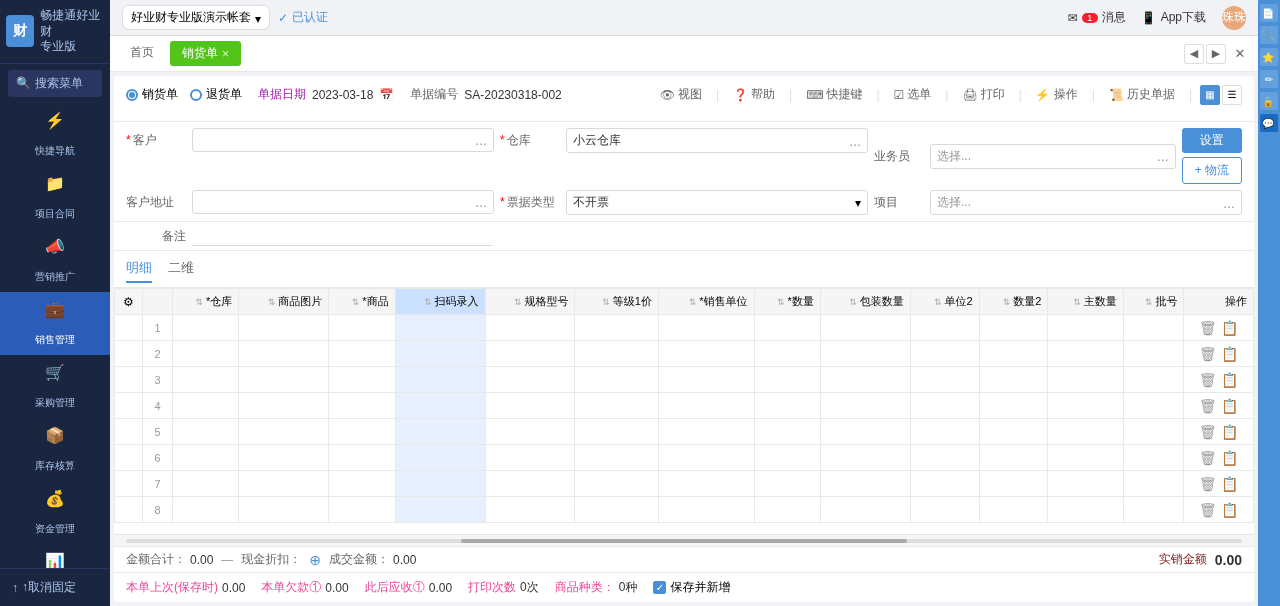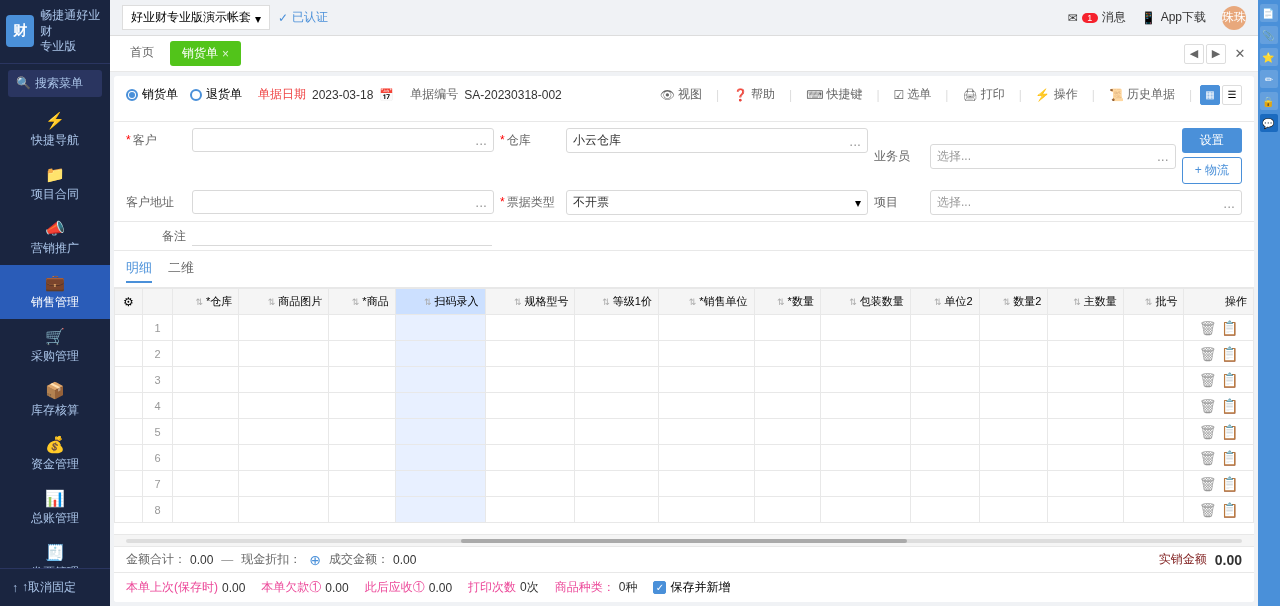--- a/index.html
+++ b/index.html
@@ -9,31 +9,31 @@
     .sidebar { width: 110px; background: #1a2540; height: 606px; display: flex; flex-direction: column; flex-shrink: 0; }
     .sidebar-logo { background: #1a2540; padding: 8px 6px; display: flex; align-items: center; gap: 6px; border-bottom: 1px solid #2a3560; }
     .sidebar-logo-icon { width: 32px; height: 32px; background: #4a90d9; border-radius: 4px; display: flex; align-items: center; justify-content: center; color: white; font-size: 14px; font-weight: bold; }
     .sidebar-logo-text { color: #aac4e8; font-size: 10px; line-height: 1.3; }
     .sidebar-search { padding: 6px 8px; }
     .sidebar-search-btn { width: 100%; background: #2a3560; border: none; color: #aac4e8; padding: 5px 8px; border-radius: 3px; cursor: pointer; text-align: left; font-size: 11px; display: flex; align-items: center; gap: 4px; }
     .sidebar-nav { display: flex; flex-direction: column; flex: 1; overflow-y: auto; }
     .sidebar-item { display: flex; flex-direction: column; align-items: center; padding: 8px 4px; cursor: pointer; color: #aac4e8; transition: background 0.2s; }
     .sidebar-item.active { background: #2a5cb8; color: white; }
     .sidebar-item-icon { font-size: 16px; margin-bottom: 2px; }
-    .sidebar-item-label { font-size: 12px; text-align: center; }
+    .sidebar-item-label { font-size: 10px; text-align: center; margin-top: 12px; }
     .sidebar-bottom { padding: 6px 8px; border-top: 1px solid #2a3560; }
     .sidebar-bottom-btn { width: 100%; background: none; border: none; color: #aac4e8; cursor: pointer; font-size: 10px; padding: 4px; display: flex; align-items: center; gap: 4px; }
 
     
     .main { flex: 1; display: flex; flex-direction: column; height: 606px; background: #f0f2f5; }
 
     
     .topbar { height: 36px; background: #f0f2f5; display: flex; align-items: center; justify-content: space-between; padding: 0 12px; border-bottom: 1px solid #ddd; }
     .topbar-left { display: flex; align-items: center; gap: 8px; }
-    .topbar-selector { display: flex; align-items: flex-end; gap: 4px; background: white; border: 1px solid #ddd; border-radius: 0; padding: 3px 8px; cursor: pointer; font-size: 12px; }
+    .topbar-selector { display: flex; align-items: flex-end; gap: 4px; background: white; border: 1px solid #ddd; border-radius: 7px; padding: 3px 8px; cursor: pointer; font-size: 12px; }
     .topbar-certified { display: flex; align-items: center; gap: 4px; color: #4a90d9; font-size: 12px; }
     .topbar-right { display: flex; align-items: center; gap: 16px; }
     .topbar-action { display: flex; align-items: center; gap: 4px; cursor: pointer; font-size: 12px; color: #333; }
     .topbar-badge { background: #f5222d; color: white; border-radius: 10px; font-size: 9px; padding: 0 4px; min-width: 16px; text-align: center; }
     .topbar-avatar { width: 24px; height: 24px; background: #e8a87c; border-radius: 50%; display: flex; align-items: center; justify-content: center; font-size: 10px; color: white; }
 
     
     .tabbar { height: 36px; background: white; display: flex; align-items: center; padding: 0 8px; border-bottom: 1px solid #e8e8e8; gap: 4px; }
     .tab-item { padding: 6px 12px; cursor: pointer; color: #666; font-size: 12px; border-bottom: 2px solid transparent; }
     .tab-active-pill { background: #52c41a; color: white; padding: 4px 12px; border-radius: 3px; font-size: 12px; display: flex; align-items: center; gap: 4px; cursor: pointer; }
@@ -43,21 +43,21 @@
     .content { flex: 1; display: flex; flex-direction: column; overflow: hidden; background: white; margin: 4px; border-radius: 3px; }
 
     
     .form-header { padding: 8px 12px; border-bottom: 1px solid #e8e8e8; }
     .form-header-top { display: flex; align-items: center; gap: 16px; margin-bottom: 8px; }
     .radio-group { display: flex; align-items: center; gap: 12px; }
     .radio-item { display: flex; align-items: center; gap: 4px; cursor: pointer; font-size: 12px; }
     .radio-dot { width: 12px; height: 12px; border-radius: 50%; border: 2px solid #4a90d9; display: flex; align-items: center; justify-content: center; }
     .radio-dot.checked::after { content: ''; width: 6px; height: 6px; background: #4a90d9; border-radius: 50%; }
     .form-date { display: flex; align-items: center; gap: 6px; font-size: 12px; }
-    .form-date-label { color: #ef4444; }
+    .form-date-label { color: #a21caf; }
     .form-date-value { color: #333; font-weight: 500; }
     .form-number { display: flex; align-items: center; gap: 6px; font-size: 12px; }
     .toolbar { display: flex; align-items: center; gap: 8px; margin-left: auto; }
     .toolbar-btn { display: flex; align-items: center; gap: 3px; font-size: 11px; color: #666; cursor: pointer; padding: 2px 6px; border-radius: 3px; }
     .toolbar-divider { color: #ddd; }
     .form-field { display: flex; align-items: center; gap: 6px; }
     .form-field-label { color: #666; font-size: 12px; white-space: nowrap; min-width: 60px; text-align: left; }
     .form-field-label.required::before { content: '*'; color: red; margin-right: 2px; }
     .form-field-input { flex: 1; border: 1px solid #d9d9d9; border-radius: 3px; padding: 3px 6px; font-size: 12px; display: flex; align-items: center; justify-content: space-between; min-height: 24px; cursor: pointer; }
     .form-field-input .dots { color: #999; font-size: 14px; }

